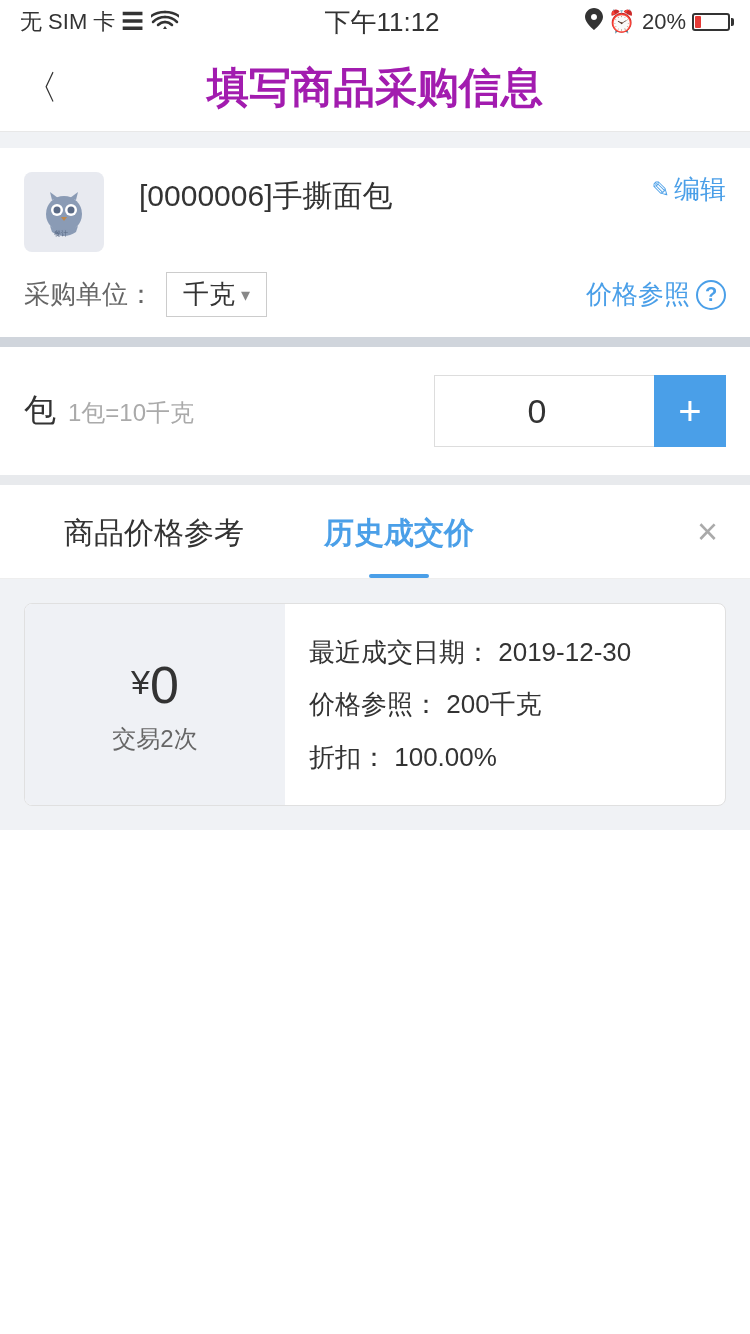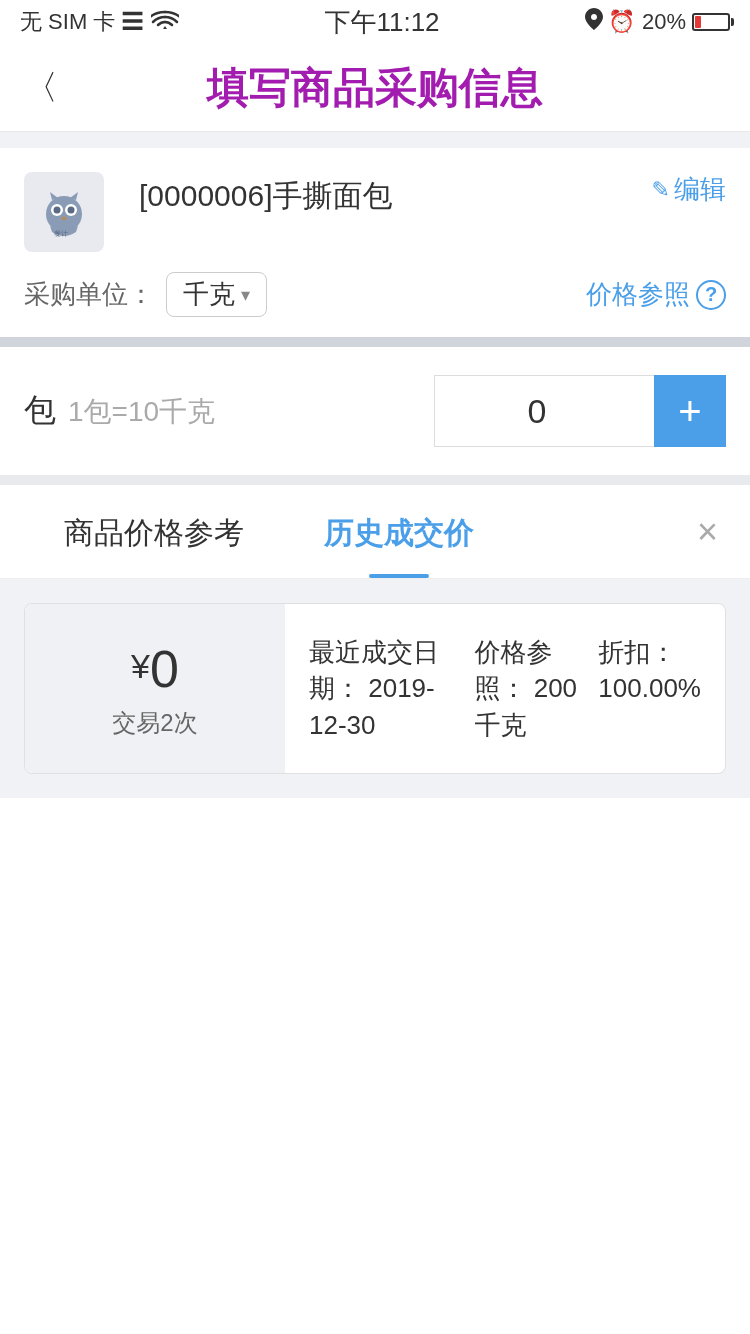--- a/index.html
+++ b/index.html
@@ -155,21 +155,21 @@
       font-size: 26px;
       color: #666;
     }
     .unit-select {
       display: flex;
       align-items: center;
       gap: 12px;
     }
     .unit-box {
       border: 1px solid #ccc;
-      border-radius: 8px;
+      border-radius: 0;
       padding: 4px 16px;
       font-size: 26px;
       color: #333;
       display: flex;
       align-items: center;
       gap: 6px;
       cursor: pointer;
     }
     .unit-box .arrow {
       font-size: 18px;
@@ -217,21 +217,21 @@
       display: flex;
       align-items: baseline;
       gap: 12px;
     }
     .qty-label-main {
       font-size: 32px;
       color: #333;
       font-weight: 500;
     }
     .qty-label-sub {
-      font-size: 28px;
+      font-size: 24px;
       color: #aaa;
     }
     .quantity-controls {
       display: flex;
       align-items: center;
       gap: 0;
     }
     .qty-input {
       width: 220px;
       height: 72px;
@@ -347,21 +347,21 @@
     }
     .history-count {
       font-size: 24px;
       color: #666;
       margin-top: 8px;
     }
     .history-right {
       flex: 1;
       padding: 30px 24px;
       display: flex;
-      flex-direction: row;
+      flex-direction: column;
       justify-content: center;
       gap: 16px;
     }
     .history-row {
       font-size: 26px;
       color: #333;
       line-height: 1.4;
     }
     .history-row span {
       color: #333;

